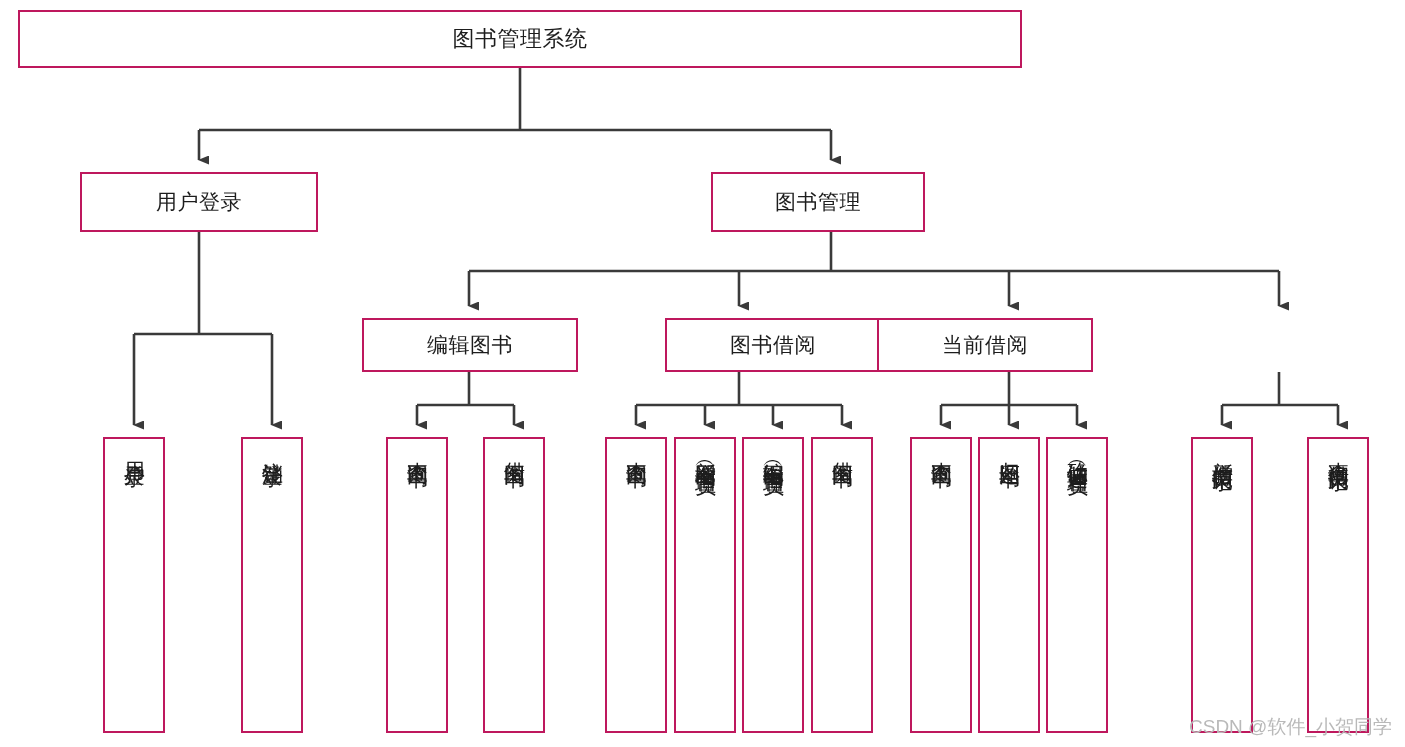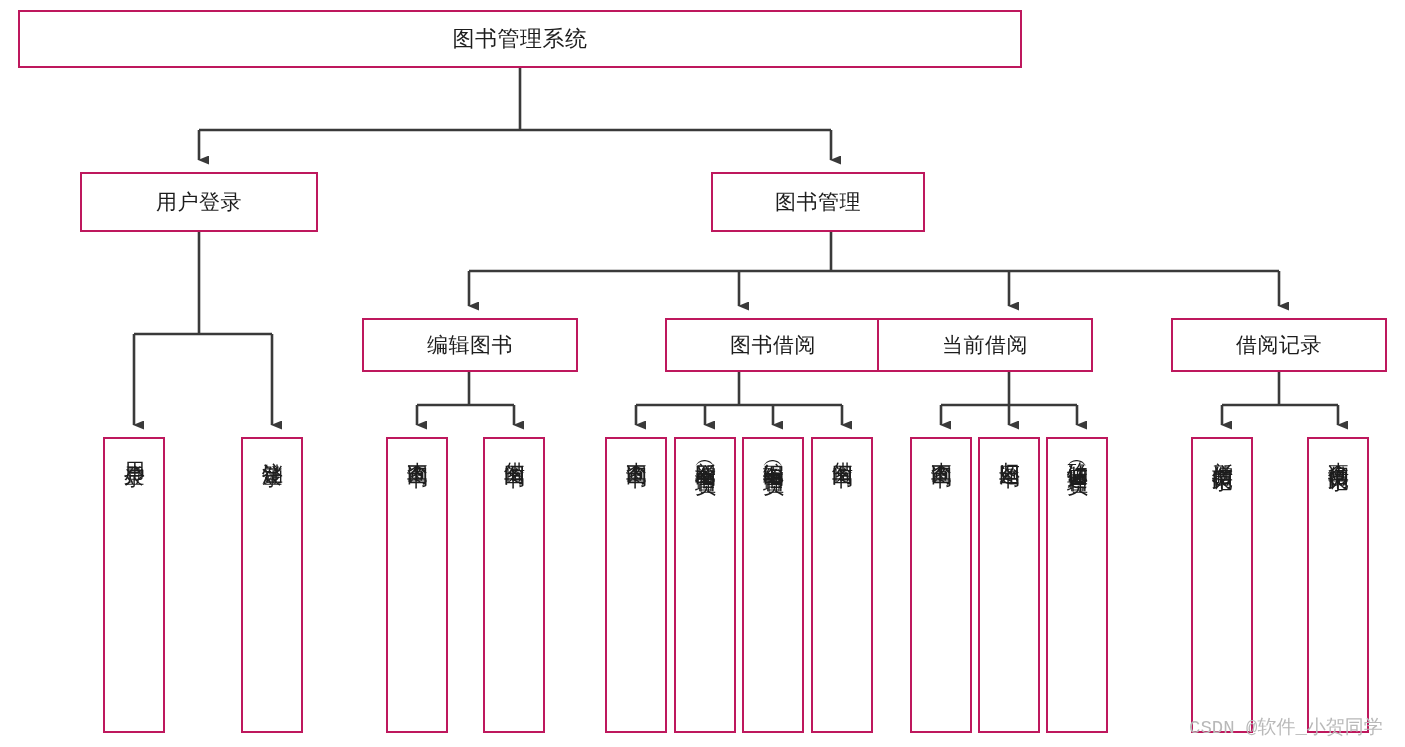--- a/index.html
+++ b/index.html
@@ -66,21 +66,21 @@
     white-space: nowrap;
   }
   .watermark {
     position: absolute;
     left: 1189px;
     top: 714px;
     font-size: 19px;
     color: #b9b9b9;
     white-space: nowrap;
     z-index: 5;
-    font-family: Liberation Mono, monospace;
+    font-family: Liberation Sans, sans-serif;
   }
 </style>
 </head>
 <body>
 
 <div id="diagram-canvas">
 
   <svg id="edges-layer" width="1405" height="747" viewBox="0 0 1405 747">
     <defs>
       <marker id="arrowhead" markerWidth="9" markerHeight="11" refX="4.5" refY="10" orient="auto" markerUnits="userSpaceOnUse">
@@ -144,23 +144,20 @@
 
   <div class="node horiz" style="left:362px; top:318px; width:216px; height:54px;">
     <span class="node-label">编辑图书</span>
   </div>
   <div class="node horiz" style="left:665px; top:318px; width:216px; height:54px;">
     <span class="node-label">图书借阅</span>
   </div>
   <div class="node horiz" style="left:877px; top:318px; width:216px; height:54px;">
     <span class="node-label">当前借阅</span>
   </div>
-  <div class="node horiz" style="left:1171px; top:318px; width:216px; height:54px;">
-    <span class="node-label">借阅记录</span>
-  </div>
 
   <div class="node vert" style="left:103px; top:437px; width:62px; height:296px;">
     <span class="node-label">用户登录</span>
   </div>
   <div class="node vert" style="left:241px; top:437px; width:62px; height:296px;">
     <span class="node-label">注销登录</span>
   </div>
 
   <div class="node vert" style="left:386px; top:437px; width:62px; height:296px;">
     <span class="node-label">查询图书</span>

